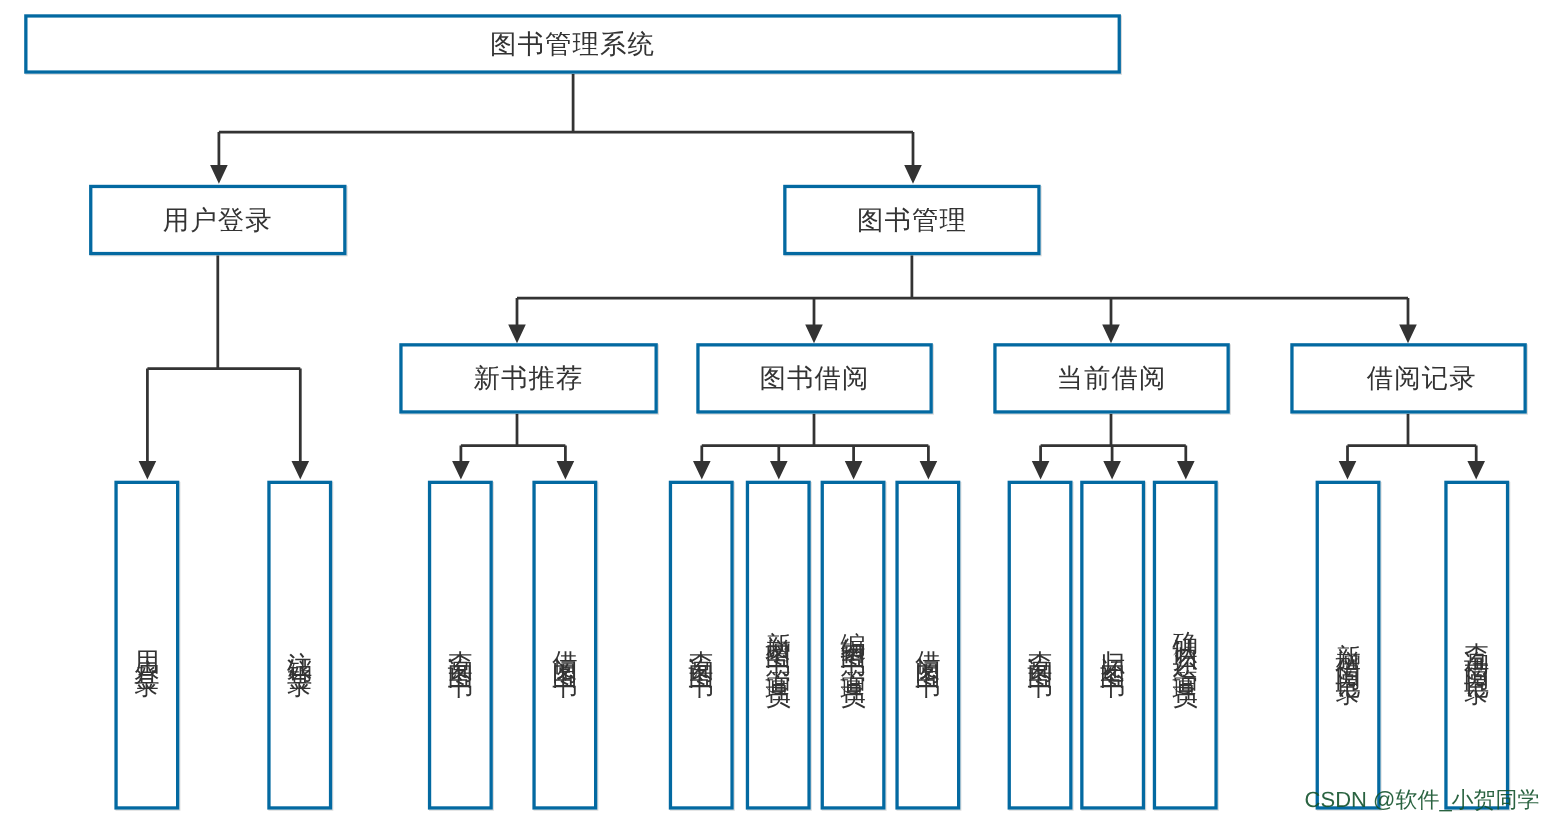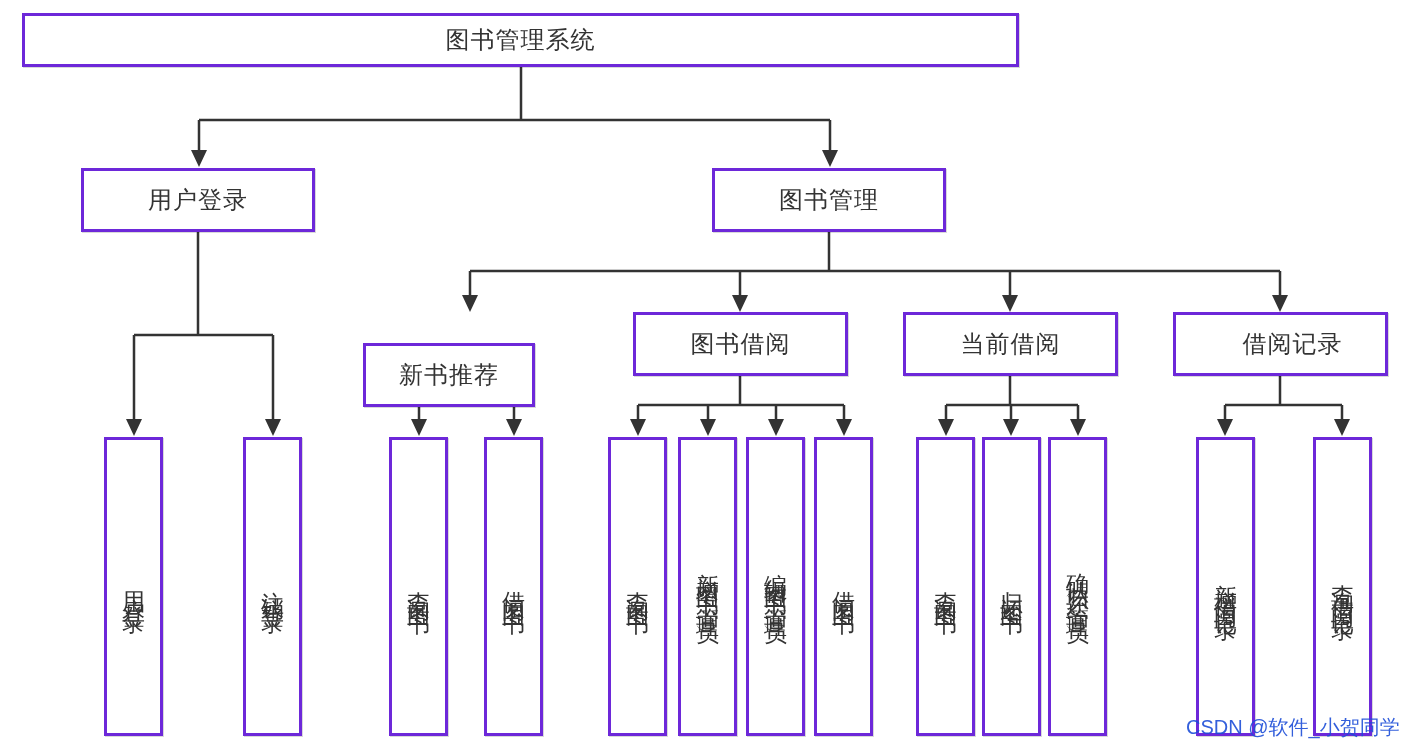--- a/index.html
+++ b/index.html
@@ -3,34 +3,34 @@
 <meta charset="utf-8">
 <style>
   html,body { margin:0; padding:0; background:#ffffff; }
   .canvas {
     position:relative; width:1405px; height:747px; background:#ffffff;
     font-family:"Liberation Sans","DejaVu Sans",sans-serif; overflow:hidden;
   }
   svg.wires { position:absolute; left:0; top:0; width:1405px; height:747px; }
   .node {
     position:absolute; box-sizing:border-box; background:#ffffff;
-    border:3px solid #6d28d9; color:#333333;
+    border:3px solid #0369a1; color:#333333;
     display:flex; align-items:center; justify-content:center;
     box-shadow:1px 1px 0 rgba(0,0,0,.15);
   }
   .h-node { font-size:24px; letter-spacing:1px; white-space:nowrap; }
   .leaf { top:437px; width:59px; height:299px; }
   .leaf span {
     writing-mode:vertical-rl; text-orientation:mixed;
     font-size:23px; letter-spacing:7px; line-height:1;
     color:#333333; white-space:nowrap;
   }
   .watermark {
     position:absolute; left:1186px; top:714px;
-    font-size:20px; color:#1d4ed8; opacity:.9; white-space:nowrap;
+    font-size:20px; color:#14532d; opacity:.9; white-space:nowrap;
   }
 </style>
 </head>
 <body>
 
 <div class="canvas">
 
   <svg class="wires" viewBox="0 0 1405 747" xmlns="http://www.w3.org/2000/svg">
     <path fill="none" stroke="#333333" stroke-width="2.5" d="
       M521 67 V120 M199 120 H830 M199 120 V152 M830 120 V152
@@ -48,21 +48,21 @@
       M630 419 H646 L638 436 Z M700 419 H716 L708 436 Z M768 419 H784 L776 436 Z M836 419 H852 L844 436 Z
       M938 419 H954 L946 436 Z M1003 419 H1019 L1011 436 Z M1070 419 H1086 L1078 436 Z
       M1217 419 H1233 L1225 436 Z M1334 419 H1350 L1342 436 Z"></path>
   </svg>
 
   <div class="node h-node" style="left:22px;top:13px;width:997px;height:54px;">图书管理系统</div>
 
   <div class="node h-node" style="left:81px;top:168px;width:234px;height:64px;">用户登录</div>
   <div class="node h-node" style="left:712px;top:168px;width:234px;height:64px;">图书管理</div>
 
-  <div class="node h-node" style="left:363px;top:312px;width:172px;height:64px;margin-top:31px;">新书推荐</div>
+  <div class="node h-node" style="left:363px;top:312px;width:235px;height:64px;">新书推荐</div>
   <div class="node h-node" style="left:633px;top:312px;width:215px;height:64px;text-align:center;">图书借阅</div>
   <div class="node h-node" style="left:903px;top:312px;width:215px;height:64px;">当前借阅</div>
   <div class="node h-node" style="left:1173px;top:312px;width:215px;height:64px;padding-left:24px;">借阅记录</div>
 
   <div class="node leaf" style="left:104px;">
     <span>用户登录</span>
     </div>
   <div class="node leaf" style="left:243px;">
     <span>注销登录</span>
     </div>

